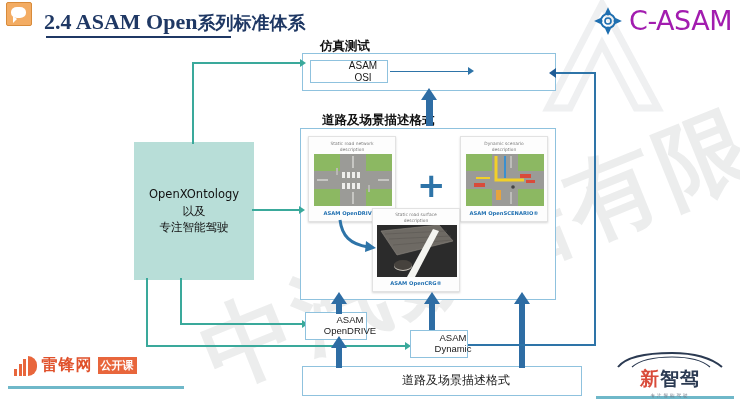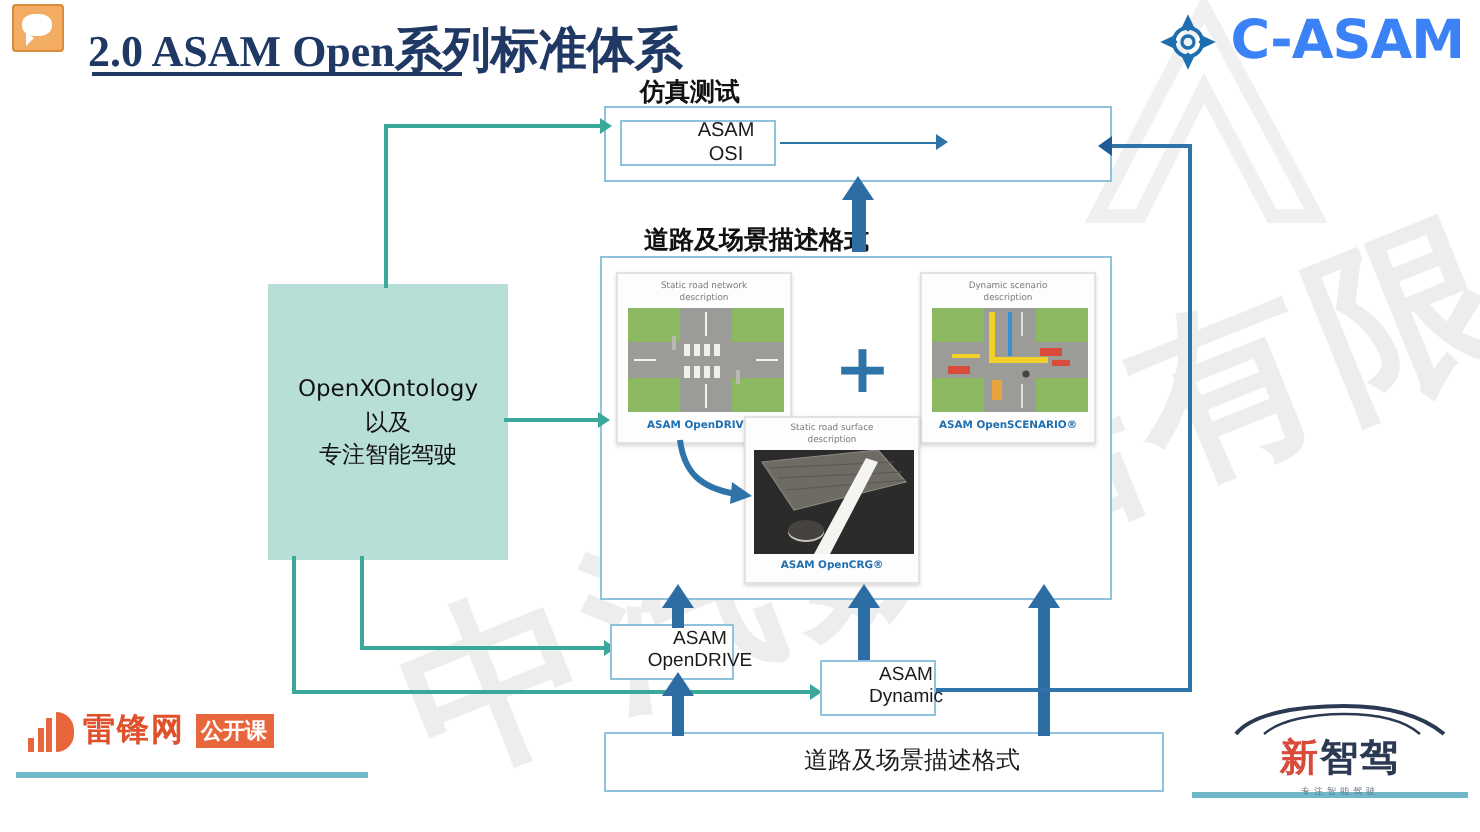--- a/index.html
+++ b/index.html
@@ -22,28 +22,28 @@
   
   .comment-icon{position:absolute;left:6px;top:2px;width:24px;height:22px;
     background:#f3ac63;border:1px solid #d88b3a;border-radius:2px;}
   .comment-icon .bub{position:absolute;left:4px;top:4px;width:15px;height:11px;
     background:#fff;border-radius:6px/5px;}
   .comment-icon .tail{position:absolute;left:6px;top:13px;width:0;height:0;
     border-left:4px solid #fff;border-top:3px solid transparent;border-bottom:4px solid transparent;}
 
   .title{position:absolute;left:44px;top:9px;font-size:22px;font-weight:700;
     color:#1f3864;font-family:"Liberation Serif","DejaVu Serif",serif;white-space:nowrap;}
-  .title .cn{font-family:Liberation Mono, monospace;font-size:24px;}
+  .title .cn{font-family:Liberation Mono, monospace;font-size:18px;}
   .title-underline{position:absolute;left:46px;top:36px;width:185px;height:1.5px;background:#1f3864;}
 
   .subtitle{position:absolute;left:16px;top:42px;font-size:13px;font-weight:700;color:#1a1a1a;
     font-family:"DejaVu Sans","Liberation Sans",sans-serif;white-space:nowrap;}
 
   .brand{position:absolute;right:8px;top:5px;display:flex;align-items:center;gap:6px;}
-  .brand-text{font-size:27px;font-weight:700;color:#3b82f6;letter-spacing:-.5px;
+  .brand-text{font-size:27px;font-weight:400;color:#a21caf;letter-spacing:-.5px;
     font-family:"DejaVu Sans","Liberation Sans",sans-serif;}
 
   
   .box{position:absolute;box-sizing:border-box;background:#fff;}
   .grp{border:1.2px solid #8fc2de;}
   .nd{border:1px solid #8fc2de;display:flex;align-items:center;justify-content:center;
       text-align:center;line-height:1.12;color:#1a1a1a;padding-left:28px;}
   .lbl{position:absolute;font-size:12.5px;color:#111;white-space:nowrap;
        font-family:"DejaVu Sans","Liberation Sans",sans-serif;}
 
@@ -98,21 +98,21 @@
   <svg class="wm-logo" viewBox="0 0 130 120">
     <path d="M62 4 L118 108 L96 108 L62 44 L30 108 L8 108 Z" fill="none" stroke="#9aa3ab" stroke-opacity=".30" stroke-width="7"></path>
   </svg>
 
   <div class="comment-icon">
     <div class="bub"></div>
     <div class="tail"></div>
   </div>
 
   <div class="title">
-    <span>2.0 </span><span>ASAM Open</span><span class="cn">系列标准体系</span>
+    <span>2.4 </span><span>ASAM Open</span><span class="cn">系列标准体系</span>
   </div>
   <div class="title-underline"></div>
 
   <div class="brand">
     <svg width="30" height="30" viewBox="0 0 40 40">
       <circle cx="20" cy="20" r="9.5" fill="none" stroke="#1f6fb0" stroke-width="2.6"></circle>
       <circle cx="20" cy="20" r="4" fill="none" stroke="#1f6fb0" stroke-width="2.2"></circle>
       <path d="M20 1.5 L24 10 L20 13 L16 10 Z" fill="#1f6fb0"></path>
       <path d="M20 38.5 L24 30 L20 27 L16 30 Z" fill="#1f6fb0"></path>
       <path d="M1.5 20 L10 16 L13 20 L10 24 Z" fill="#1f6fb0"></path>

